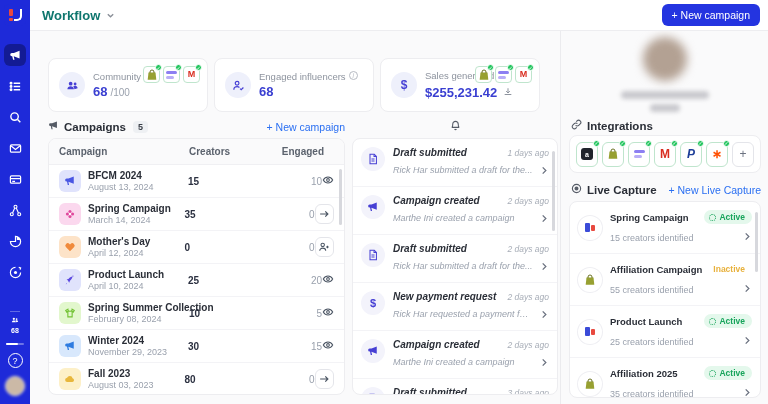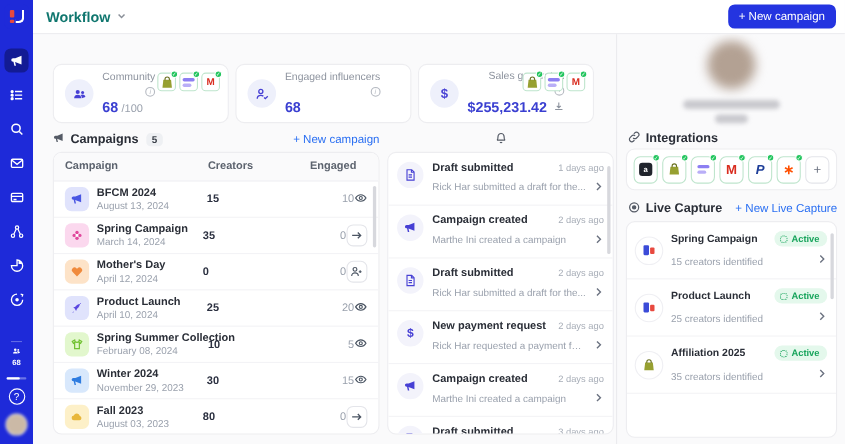--- a/index.html
+++ b/index.html
@@ -46,21 +46,21 @@
 
   .card { background:#fff; border:1px solid #ededf0; border-radius:8px; }
 
   
   .stats-head { position:absolute; left:18px; top:26px; }
   .stats-row { position:absolute; left:18px; top:27px; display:flex; gap:6px; }
   .stat-card { width:160px; height:54px; padding:8px 8px 8px 10px; display:flex; align-items:center; gap:8px; position:relative; }
   .stat-ico { width:26px; height:26px; border-radius:50%; background:#eef0fb; color:#4740d4; font-weight:bold;
     display:flex; align-items:center; justify-content:center; font-size:12px; flex:none;}
   .stat-ico svg { width:13px; height:13px; }
-  .stat-label { font-size:9.5px; color:#8d939e; display:flex; align-items:flex-end; gap:3px;flex-direction:column; }
+  .stat-label { font-size:9.5px; color:#8d939e; display:flex; align-items:flex-start; gap:3px; }
   .stat-value-row { display:flex; align-items:baseline; gap:3px; margin-top:2px; }
   .stat-value { font-size:13px; font-weight:bold; color:#3a3fd1; }
   .stat-suffix { font-size:10px; color:#9aa1ad; }
   .info-dot { width:9px; height:9px; border:1px solid #b6bac2; border-radius:50%; color:#b6bac2; font-size:6.5px;
     display:inline-flex; align-items:center; justify-content:center; font-style:italic; }
   .chips { position:absolute; right:7px; top:7px; display:flex; gap:3px; }
   .chip { width:17px; height:17px; border:1px solid #bfe5cd; border-radius:4px; background:#fff; position:relative;
     display:flex; align-items:center; justify-content:center; }
   .chip .blogo { font-size:9px; line-height:1; }
   .badge-check { position:absolute; right:-3px; top:-3px; width:7px; height:7px; background:#22c55e; border-radius:50%;
@@ -88,21 +88,21 @@
   .t-action.boxed { width:20px; height:20px; border:1px solid #e4e5ea; border-radius:6px; display:flex; align-items:center; justify-content:center; }
   .scroll-thumb { position:absolute; right:2px; top:30px; width:3px; height:56px; background:#d7d8dd; border-radius:3px; }
 
   
   .act-head { position:absolute; left:322px; top:89px; width:206px;flex-direction:column; }
   .act-card { position:absolute; left:322px; top:107px; width:206px; height:257px; overflow:hidden; }
   .act-item { display:flex; padding:8px 8px 7px 8px; border-bottom:1px solid #f3f3f6; gap:8px; cursor:pointer;}
   .act-ico { width:24px; height:24px; border-radius:50%; background:#f3f3fb; color:#4740d4; flex:none;
     display:flex; align-items:center; justify-content:center; font-weight:bold; font-size:11px; }
   .act-ico svg { width:12px; height:12px; }
-  .act-body { flex:1; min-width:0; }
+  .act-body { flex:1; min-width:0;font-style:italic; }
   .act-line1 { display:flex; align-items:baseline; }
   .act-title { font-size:10px; font-weight:bold; color:#2a2e37; }
   .act-time { margin-left:auto; font-size:8.5px; color:#a7adb7; }
   .act-line2 { display:flex; align-items:center; margin-top:3px; }
   .act-desc { font-size:9px; color:#9aa1ad; white-space:nowrap; overflow:hidden; text-overflow:ellipsis; max-width:140px;}
   .act-chev { margin-left:auto; color:#6b7280; }
   .act-chev svg{ width:9px; height:9px; }
 
   
   .profile { position:absolute; left:0; top:0; width:208px; height:84px; display:flex; flex-direction:column; align-items:center; }
@@ -704,20 +704,40 @@
          <div class="lc-line2">
               <span class="lc-sub">15 creators identified</span>
            <span class="lc-chev"><svg viewBox="0 0 8 10" fill="none" stroke="currentColor" stroke-width="1.4">
                   <path d="m2 1.5 3.5 3.5L2 8.5"></path>
                 </svg></span>
             </div>
        </div>
      </div>
         <div class="lc-item">
        <div class="lc-ico">
+            <svg width="12" height="12" viewBox="0 0 12 12">
+              <path d="M2.5 3.5h7l.8 7.2H1.7z" fill="#97a031"></path>
+              <path d="M4 4V3a2 2 0 0 1 4 0v1" fill="none" stroke="#6b7223" stroke-width="1"></path>
+            </svg>
+          </div>
+       <div class="lc-body">
+         <div class="lc-line1">
+              <span class="lc-name">Affiliation Campaign</span>
+           <span class="status-pill status-Inactive">Inactive</span>
+            </div>
+         <div class="lc-line2">
+              <span class="lc-sub">55 creators identified</span>
+           <span class="lc-chev"><svg viewBox="0 0 8 10" fill="none" stroke="currentColor" stroke-width="1.4">
+                  <path d="m2 1.5 3.5 3.5L2 8.5"></path>
+                </svg></span>
+            </div>
+       </div>
+     </div>
+        <div class="lc-item">
+       <div class="lc-ico">
             <span class="bl-widget">
               <b></b>
               <i></i>
             </span>
           </div>
        <div class="lc-body">
          <div class="lc-line1">
               <span class="lc-name">Product Launch</span>
            <span class="status-pill status-Active"><span class="ring"></span>Active</span>
             </div>

